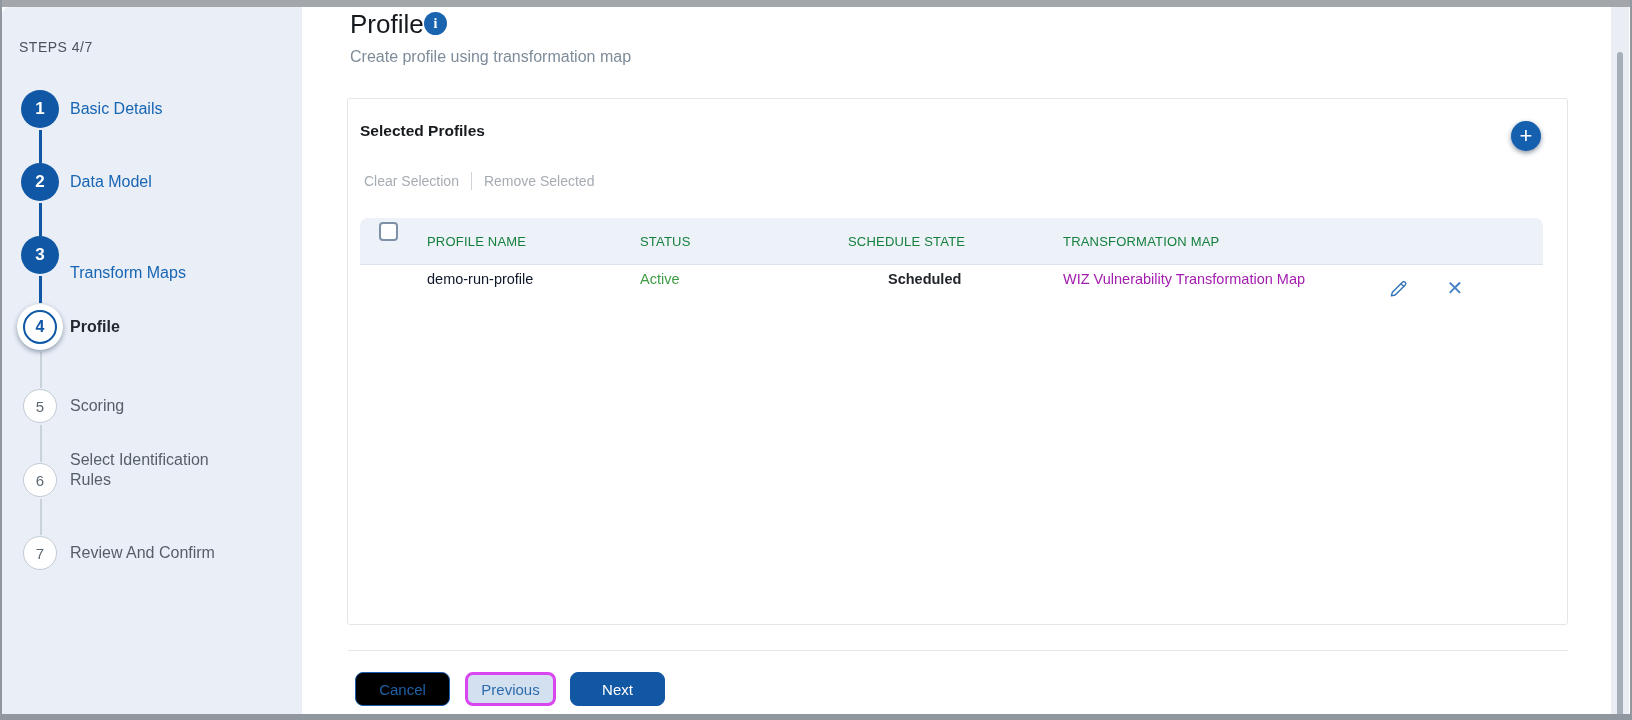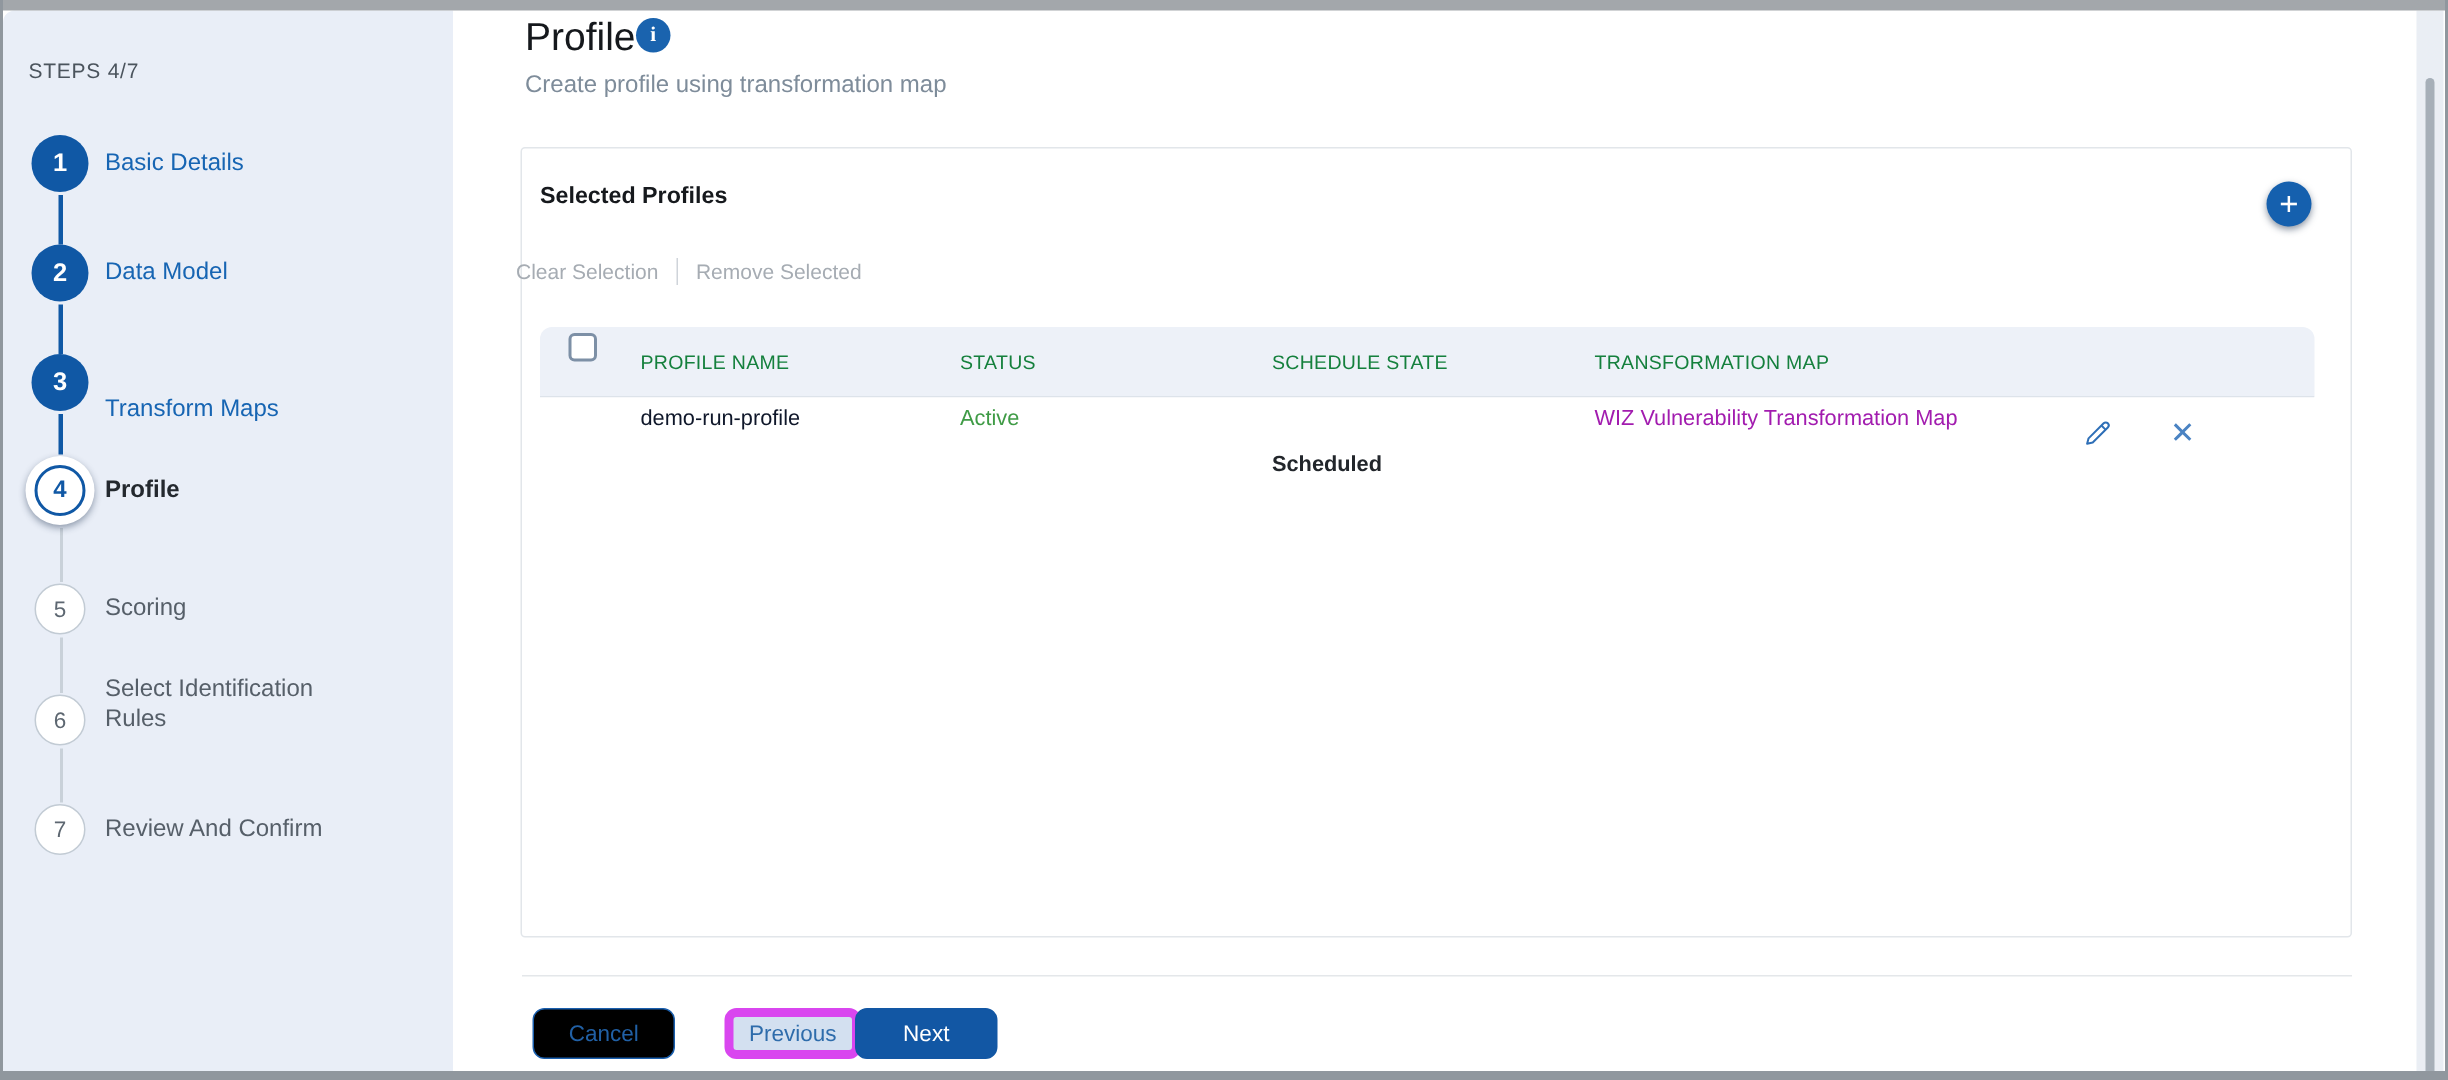--- a/index.html
+++ b/index.html
@@ -42,47 +42,47 @@
                font-family:"Liberation Serif", serif; font-weight:bold; font-size:14px; }
   .page-subtitle { position:absolute; left:350px; top:48px; font-size:16px; color:#7e8c9a;text-align:center; }
 
   
   .panel { position:absolute; left:347px; top:98px; width:1221px; height:527px;
            background:#ffffff; border:1px solid #e2e6ea; border-radius:3px; }
   .panel-title { position:absolute; left:360px; top:122px; font-size:15.5px; font-weight:bold; color:#16191d; }
   .add-btn { position:absolute; left:1511px; top:121px; width:30px; height:30px; border-radius:50%;
              background:#1560ae; color:#ffffff; display:flex; align-items:center; justify-content:center;
              font-size:22px; font-weight:300; box-shadow:0 2px 5px rgba(20,40,70,.5); cursor:pointer; }
-  .toolbar { position:absolute; left:344px; top:171px; display:flex; align-items:center; height:20px; }
+  .toolbar { position:absolute; left:364px; top:171px; display:flex; align-items:center; height:20px; }
   .toolbar .tlink { font-size:14px; color:#a6acb3; }
   .toolbar .tsep { width:1px; height:18px; background:#cfd4da; margin:0 12px; }
 
   
   .thead { position:absolute; left:360px; top:218px; width:1183px; height:47px;
            background:#edf1f8; border-radius:8px 8px 0 0; border-bottom:1px solid #dde3ea; }
   .checkbox { position:absolute; left:379px; top:222px; width:19px; height:19px; border:2px solid #7d90a6;
               border-radius:4px; background:#ffffff; cursor:pointer; }
   .hcell { position:absolute; top:234px; font-size:13px; color:#15803d; font-weight:500; letter-spacing:.2px; }
   .hcell.c1 { left:427px; } .hcell.c2 { left:640px; } .hcell.c3 { left:848px; } .hcell.c4 { left:1063px; }
   .rcell { position:absolute; top:271px; font-size:14.5px; color:#0f172a; }
   .rcell.c1 { left:427px; }
   .rcell.c2 { left:640px; color:#3f9b46; font-weight:500; }
-  .rcell.c3 { left:848px; color:#22262b; font-weight:bold;margin-top:31px; }
+  .rcell.c3 { left:888px; color:#22262b; font-weight:bold; }
   .rcell.c4 { left:1063px; color:#a21caf; }
   .row-action { position:absolute; top:276px; width:24px; height:24px; display:flex; align-items:center;
                 justify-content:center; cursor:pointer; }
   .row-action.edit { left:1386px; }
   .row-action.del  { left:1443px; color:#4a83c3; font-size:20px; font-weight:300; }
 
   
   .footer-divider { position:absolute; left:348px; top:650px; width:1220px; height:1px; background:#e4e7ea; }
   .btn { position:absolute; top:672px; height:34px; border-radius:8px; font-size:15px;
          display:flex; align-items:center; justify-content:center; cursor:pointer; }
   .btn.cancel   { left:355px; width:95px; background:#000000; border:1px solid #1a5fae; color:#2160a5; }
-  .btn.previous { left:483px; width:91px; background:#d3e0f0; border:6px solid #d946ef; color:#2e6cab; }
+  .btn.previous { left:465px; width:91px; background:#d3e0f0; border:3px solid #d946ef; color:#2e6cab; }
   .btn.next     { left:570px; width:95px; background:#1257a4; border:1px solid #1257a4; color:#ffffff; font-weight:500; }
 
   
   .scroll-track { position:absolute; left:1611px; top:7px; width:18px; height:707px; background:#eaeef4; }
   .scroll-thumb { position:absolute; left:6px; top:45px; width:6px; height:665px; background:#a6afb8; border-radius:3px; }
 </style>
 </head>
 <body>
 
 <div class="edge top"></div>

